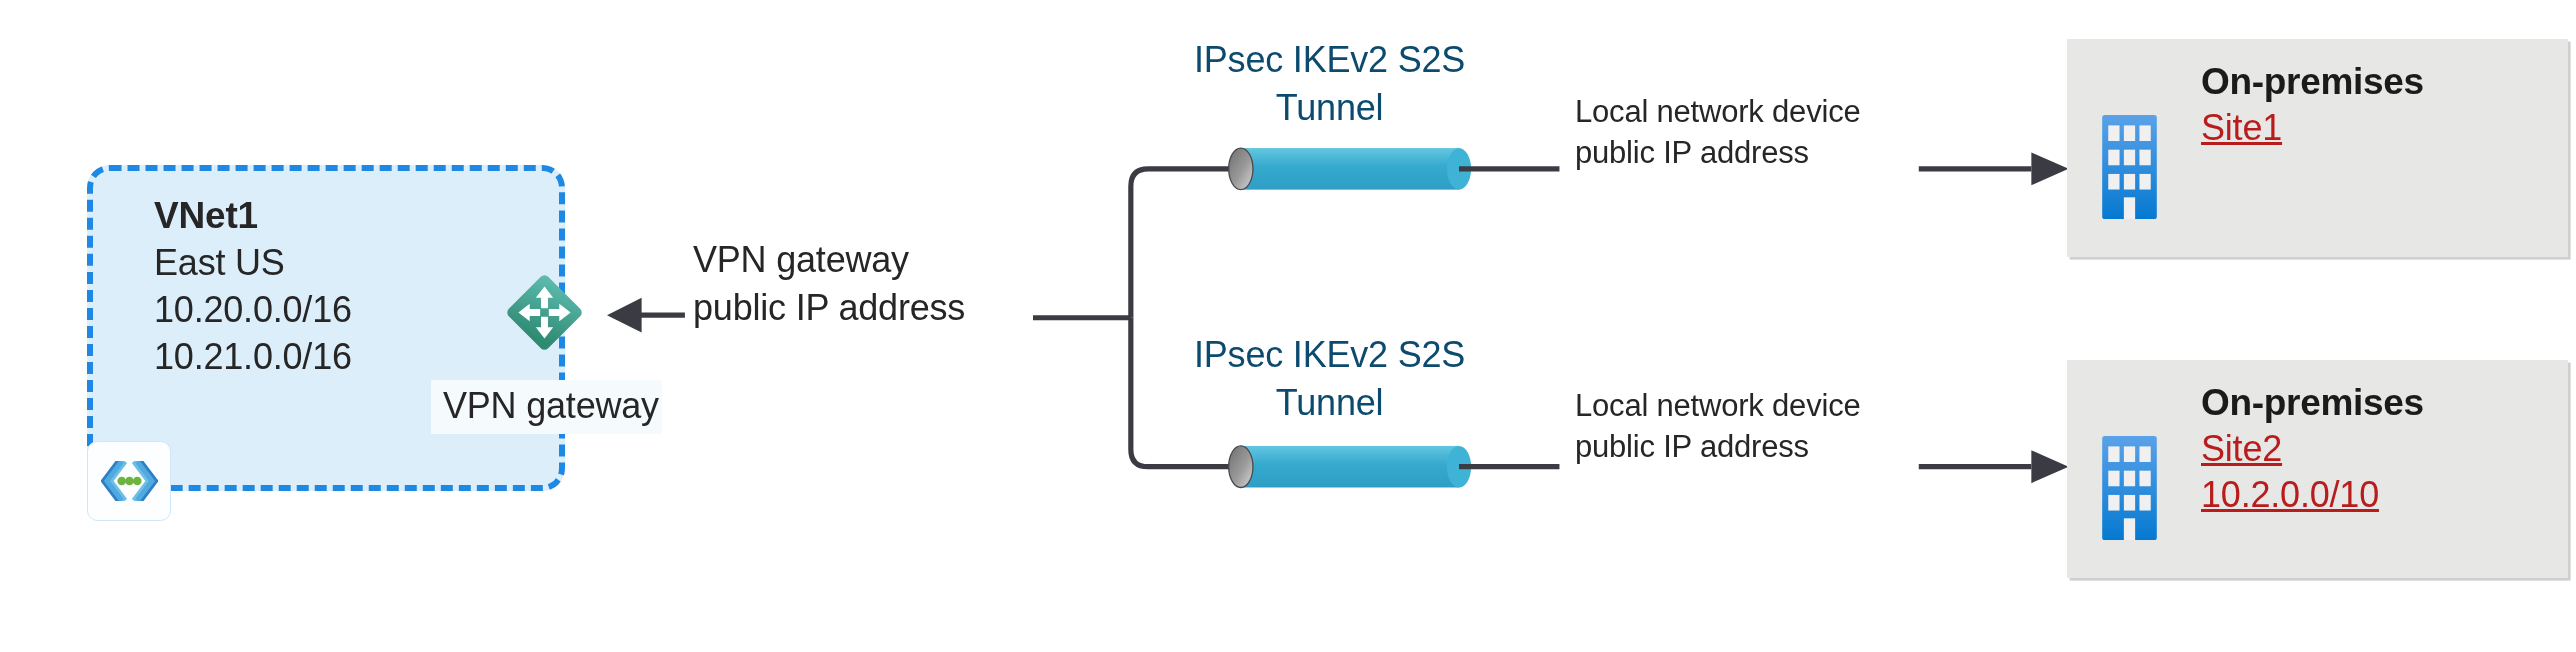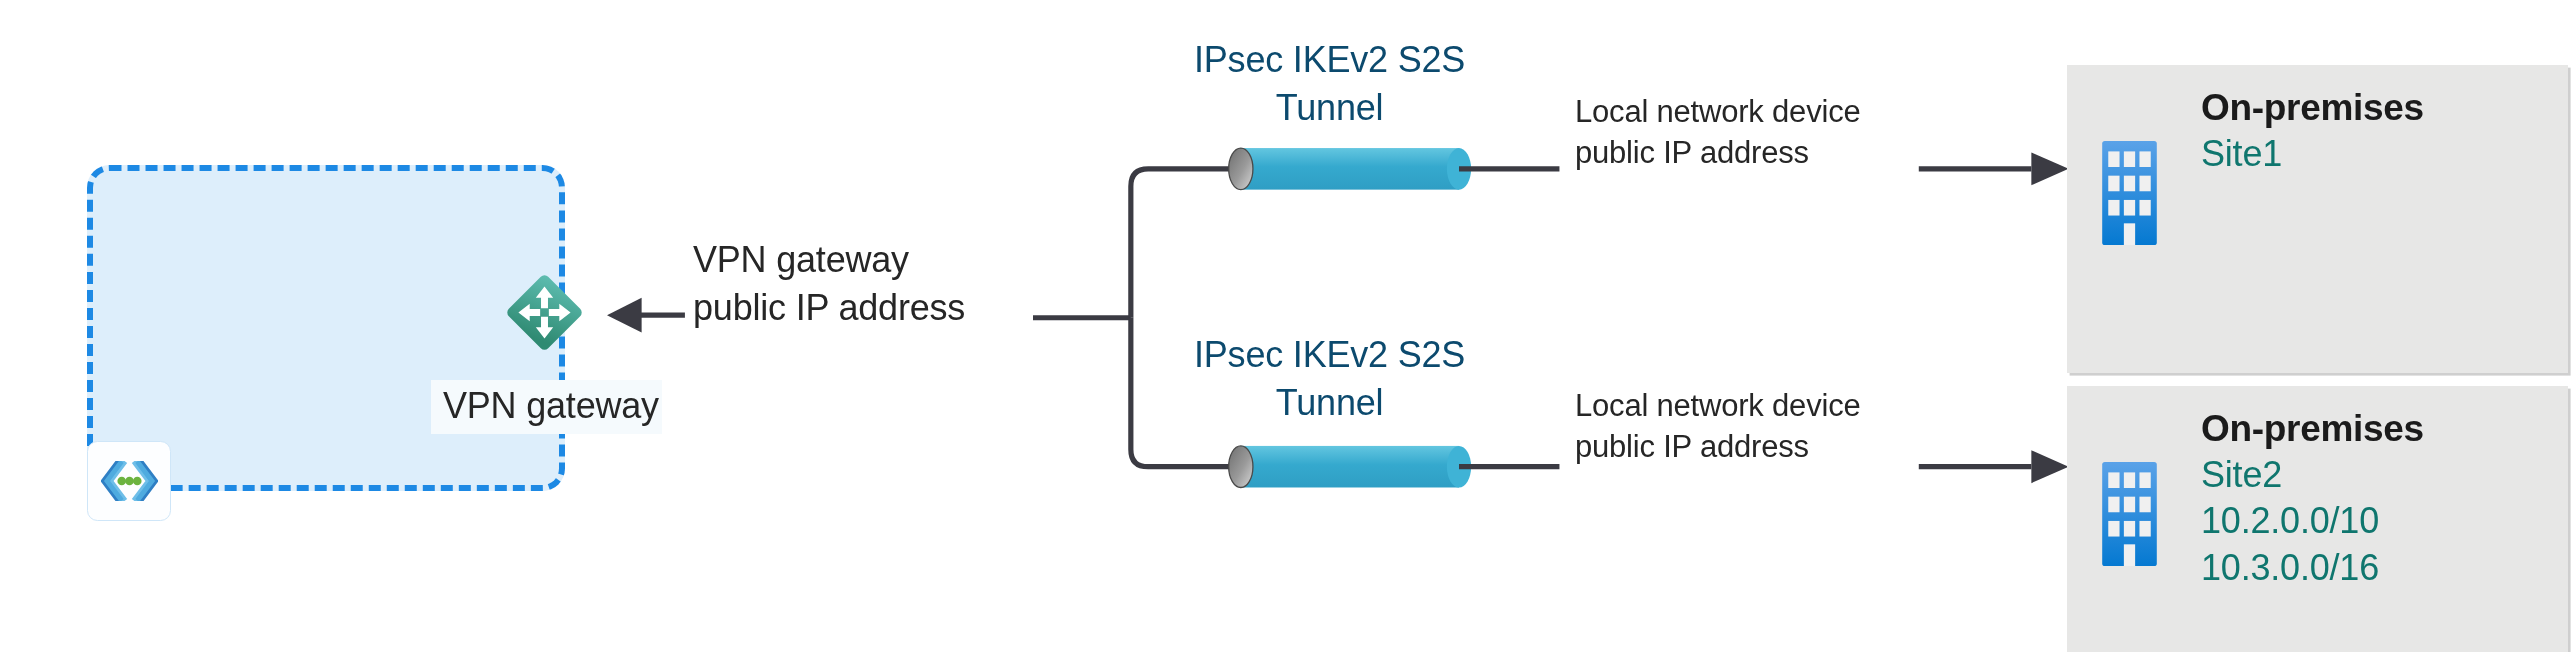--- a/index.html
+++ b/index.html
@@ -135,24 +135,23 @@
     white-space: nowrap;
     letter-spacing: -0.2px;
   }
   .lnd-label.l1 { left: 1575px; top: 92px; }
   .lnd-label.l2 { left: 1575px; top: 386px; }
 
   
   .onprem {
     position: absolute;
     width: 501px;
-    height: 308px;
+    height: 218px;
     background: #e7e7e6;
     box-shadow: 2.6px 2.6px 0 0 #cfcfcf;
-    margin-top: 26px;
   }
   .onprem.s1 { left: 2067px; top: 39px; }
   .onprem.s2 { left: 2067px; top: 360px; }
 
   .onprem-icon {
     position: absolute;
     left: 35px;
     top: 76px;
     width: 55px;
     height: 104px;
@@ -167,31 +166,38 @@
     color: #262626;
   }
   .onprem-title {
     font-size: 37px;
     font-weight: bold;
     color: #1b1b1b;
     letter-spacing: -0.3px;
   }
   .onprem-line {
     font-size: 36px;
-    color: #0f766e;
-    letter-spacing: -0.2px;
+    color: #b91c1c;
+    letter-spacing: -0.2px;
+    text-decoration: underline;
   }
 </style>
 </head>
 <body>
 
 <div id="canvas">
 
   <div class="vnet-box"></div>
 
+  <div class="vnet-text">
+    <div class="vnet-title">VNet1</div>
+    <div class="vnet-line">East US</div>
+    <div class="vnet-line">10.20.0.0/16</div>
+    <div class="vnet-line">10.21.0.0/16</div>
+  </div>
 
   <div class="vnet-icon">
     <svg width="57" height="40" viewBox="0 0 66 46">
       <path d="M20 3 L5 23 L20 43" fill="none" stroke="#2f7fc4" stroke-width="9" stroke-linecap="square" stroke-linejoin="miter"></path>
       <path d="M20 3 L5 23 L20 43" fill="none" stroke="#55b3e4" stroke-width="9" stroke-linecap="square" stroke-linejoin="miter" transform="translate(4,0)" opacity="0.85"></path>
       <path d="M46 3 L61 23 L46 43" fill="none" stroke="#2f7fc4" stroke-width="9" stroke-linecap="square" stroke-linejoin="miter"></path>
       <path d="M46 3 L61 23 L46 43" fill="none" stroke="#55b3e4" stroke-width="9" stroke-linecap="square" stroke-linejoin="miter" transform="translate(-4,0)" opacity="0.85"></path>
       <circle cx="24" cy="23" r="5" fill="#6cb33f"></circle>
       <circle cx="33" cy="23" r="5" fill="#6cb33f"></circle>
       <circle cx="42" cy="23" r="5" fill="#6cb33f"></circle>
@@ -353,18 +359,17 @@
         <rect x="7" y="68" width="13" height="18" fill="#f0f0f0"></rect>
         <rect x="25" y="68" width="13" height="18" fill="#f0f0f0"></rect>
         <rect x="43" y="68" width="13" height="18" fill="#f0f0f0"></rect>
         <rect x="25" y="95" width="13" height="25" fill="#f0f0f0"></rect>
       </svg>
     </div>
     <div class="onprem-text">
       <div class="onprem-title">On-premises</div>
       <div class="onprem-line">Site2</div>
       <div class="onprem-line">10.2.0.0/10</div>
-      <div class="onprem-line">10.3.0.0/16</div>
     </div>
   </div>
 
 </div>
 
 
 </body></html>

